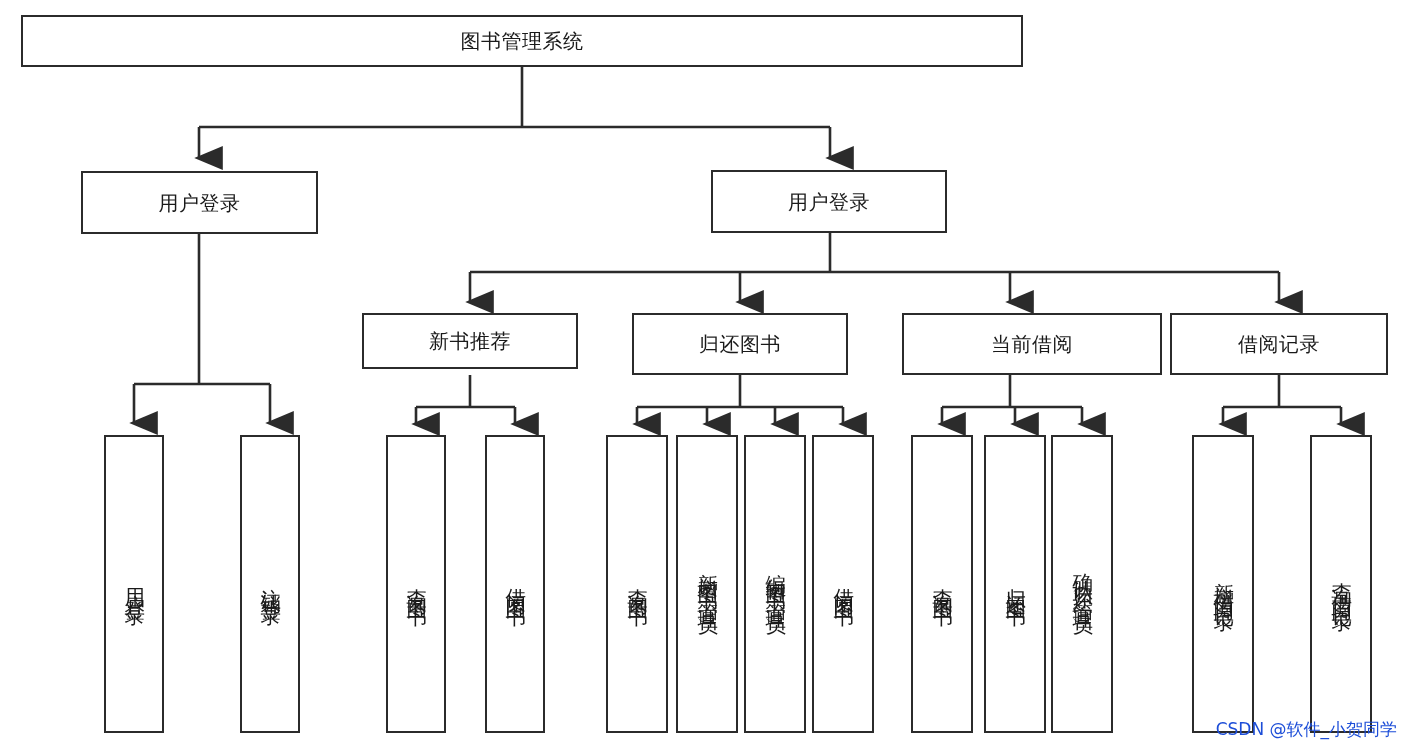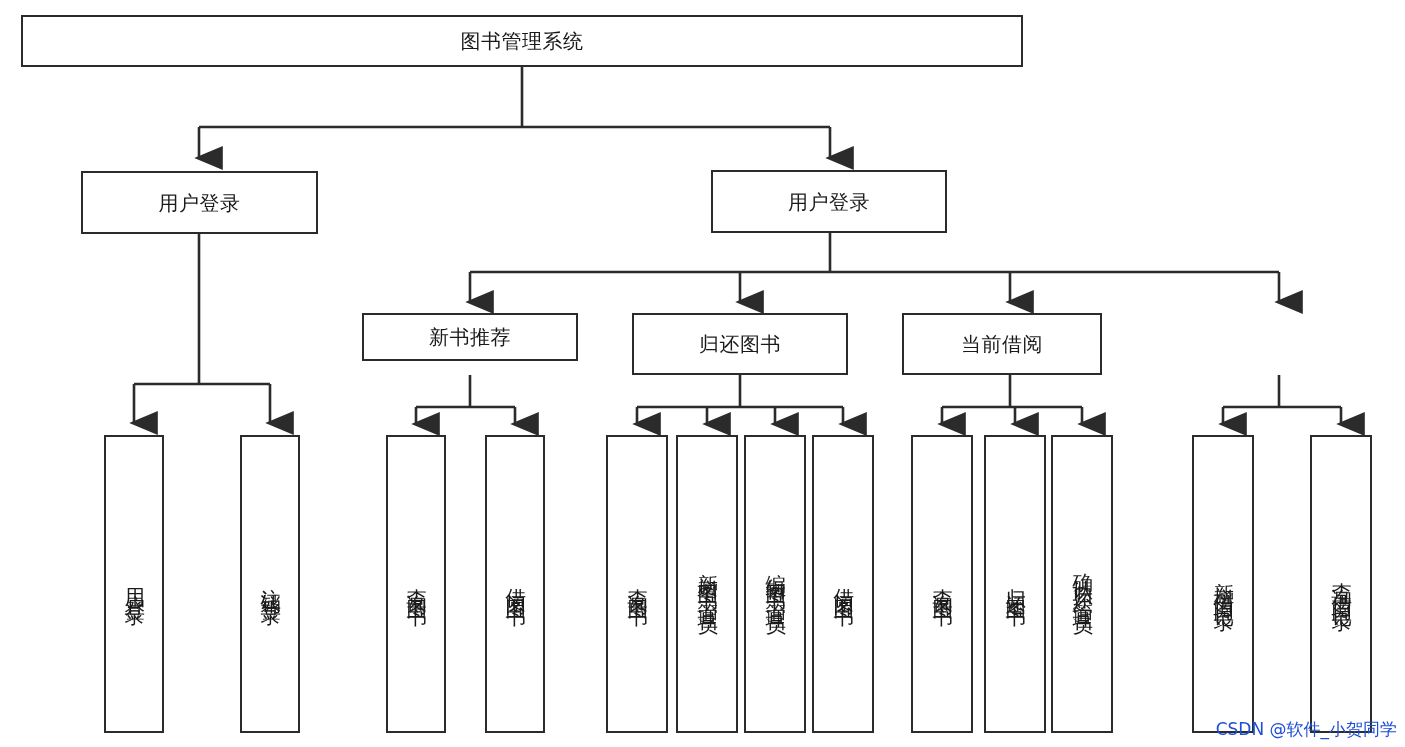--- a/index.html
+++ b/index.html
@@ -117,23 +117,24 @@
       <path d="M 1223 407 L 1223 424" marker-end="url(#arrow)"></path>
       <path d="M 1341 407 L 1341 424" marker-end="url(#arrow)"></path>
     </g>
   </svg>
 
   <div class="node h" style="left:21px;top:15px;width:1002px;height:52px;">图书管理系统</div>
 
   <div class="node h" style="left:81px;top:171px;width:237px;height:63px;">用户登录</div>
   <div class="node h" style="left:711px;top:170px;width:236px;height:63px;">用户登录</div>
 
-  <div class="node h" style="left:362px;top:313px;width:216px;height:48px;">新书推荐</div>
+  <div class="node h" style="left:362px;top:313px;width:216px;height:56px;">新书推荐</div>
   <div class="node h" style="left:632px;top:313px;width:216px;height:62px;">归还图书</div>
-  <div class="node h" style="left:902px;top:313px;width:200px;height:62px;">当前借阅</div>
+  <div class="node h" style="left:902px;top:313px;width:260px;height:62px;">当前借阅</div>
+  <div class="node h" style="left:1170px;top:313px;width:218px;height:62px;">借阅记录</div>
 
   <div class="node v" style="left:104px;top:435px;width:60px;height:298px;">
     <span class="vtext">用户登录</span>
   </div>
   <div class="node v" style="left:240px;top:435px;width:60px;height:298px;">
     <span class="vtext">注销登录</span>
   </div>
 
   <div class="node v" style="left:386px;top:435px;width:60px;height:298px;">
     <span class="vtext">查询图书</span>

